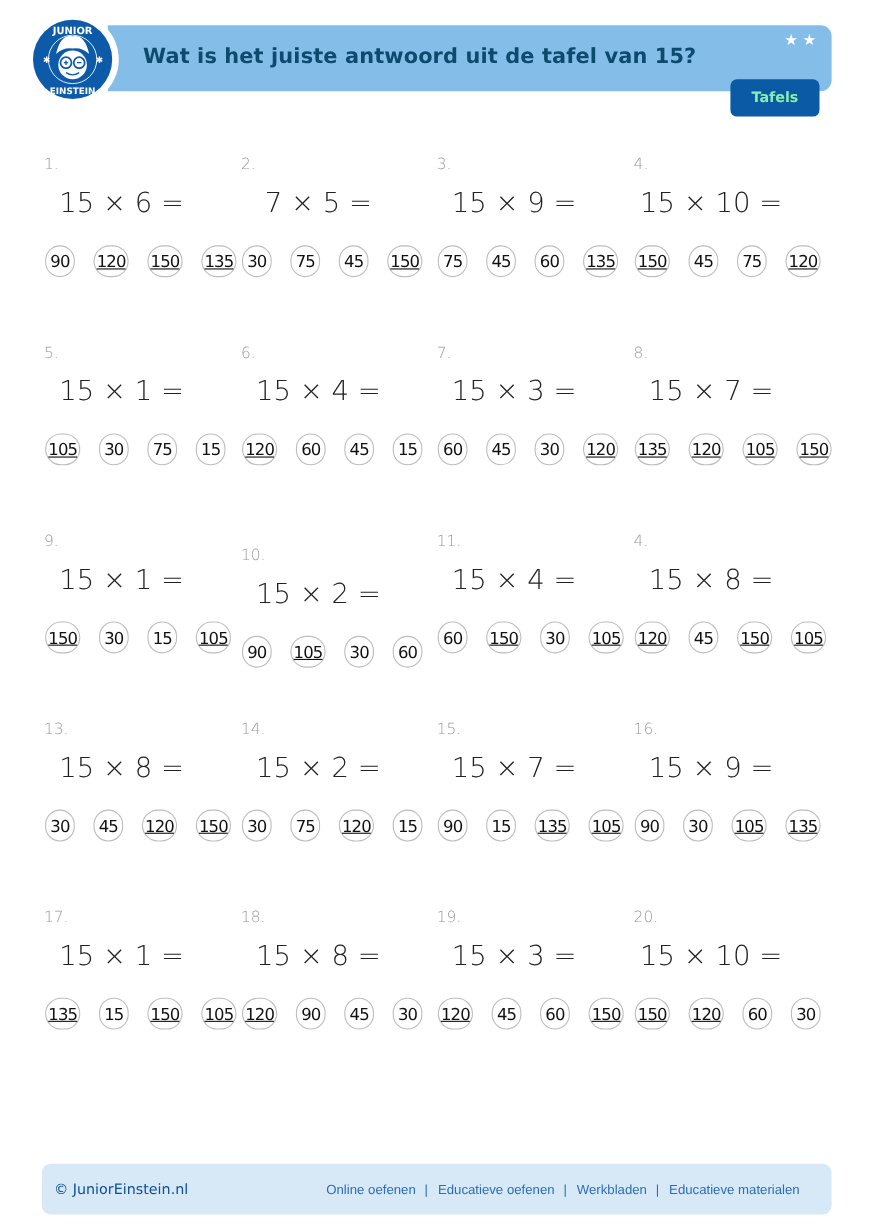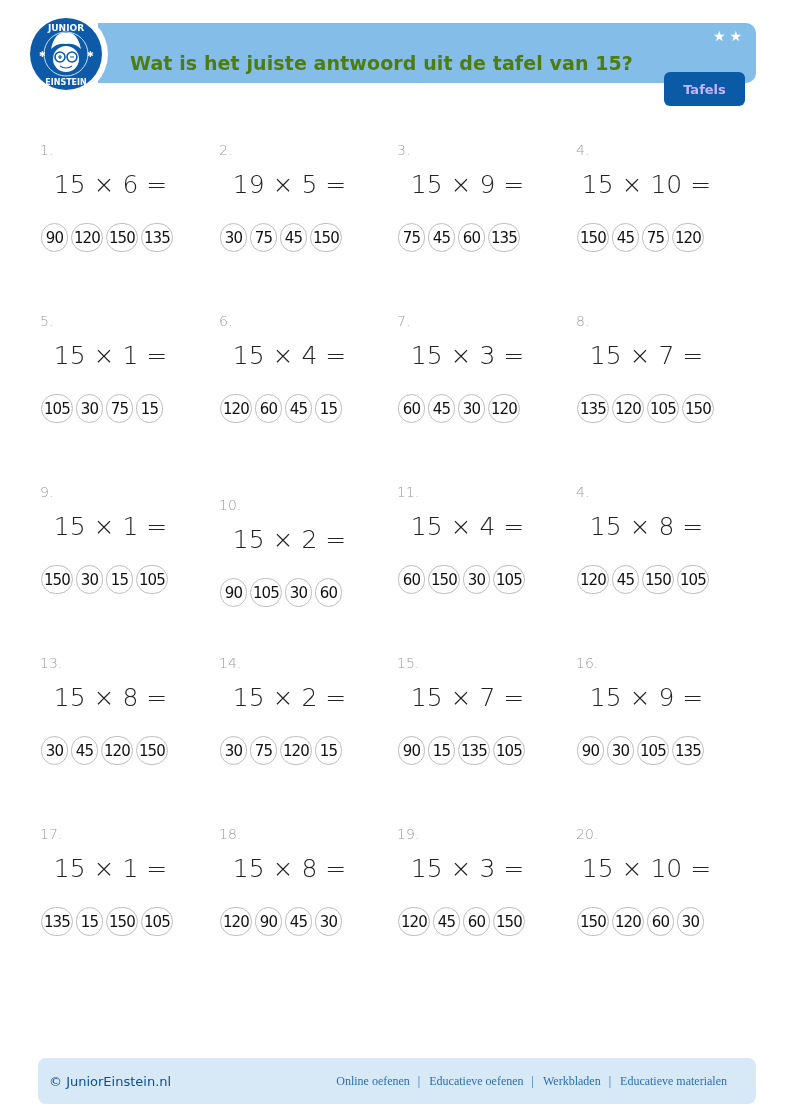--- a/index.html
+++ b/index.html
@@ -4,58 +4,57 @@
   <style>
     html, body { margin: 0; padding: 0; background: #ffffff; }
     body { width: 794px; height: 1118px; position: relative; overflow: hidden; font-family: "Liberation Sans", sans-serif; color: #222; }
 
     .header-bar {
       position: absolute; left: 98px; top: 23px; width: 658px; height: 60px;
       background: #85bde9; border-radius: 0 10px 10px 0;
     }
     .header-title {
       position: absolute; left: 130px; top: 40px; font-size: 21px; font-weight: bold;
-      color: #4d7c0f; letter-spacing: 0.1px; font-family: "DejaVu Sans", sans-serif;
+      color: #0c4a6e; letter-spacing: 0.1px; font-family: "DejaVu Sans", sans-serif;
       font-size: 19px;
-      margin-top: 12px;
     }
     .stars { position: absolute; left: 713px; top: 28px; display: flex; gap: 4px; }
     .star { color: #ffffff; font-size: 14px; line-height: 16px; }
     .logo-ring {
       position: absolute; left: 24px; top: 12px; width: 84px; height: 84px; border-radius: 50%;
       background: #ffffff;
     }
     .logo {
       position: absolute; left: 29px; top: 17px; width: 74px; height: 74px;
     }
     .tag-button {
       position: absolute; left: 664px; top: 72px; width: 81px; height: 34px; border-radius: 6px;
-      background: #0b5aa6; color: #c4b5fd; font-weight: bold; font-size: 14px;
+      background: #0b5aa6; color: #86efac; font-weight: bold; font-size: 14px;
       display: flex; align-items: center; justify-content: center; font-family: "DejaVu Sans", sans-serif;
       font-size: 13px;
     }
 
     .exercise { position: absolute; width: 178px; height: 160px; }
     .ex-num { position: absolute; left: 2px; top: 4px; font-size: 15px; color: #9a9a9a; font-family: "DejaVu Sans", sans-serif; font-size: 14px; font-weight: 300; }
     .ex-eq { position: absolute; left: 0; width: 145px; top: 32px; text-align: center; font-size: 25px; color: #222; font-family: "DejaVu Sans", sans-serif; font-weight: 300; }
-    .choices { position: absolute; left: 3px; top: 85px; display: flex; gap: 3px; }
+    .choices { position: absolute; left: 3px; top: 85px; display: flex; gap: 17px; }
     .choice {
       min-width: 27px; height: 29px; padding: 0 1px; border: 1px solid #bdbdbd; border-radius: 15px;
       display: flex; align-items: center; justify-content: center; font-size: 16px; color: #111;
       font-family: "DejaVu Sans", sans-serif; font-size: 15px; letter-spacing: -0.8px; box-sizing: border-box;
     }
-    .choice.wide { min-width: 32px; }
+    .choice.wide { min-width: 32px; text-decoration: underline; }
 
     .footer {
       position: absolute; left: 38px; top: 1058px; width: 718px; height: 46px; border-radius: 8px;
       background: #d7e8f6; display: flex; align-items: center; justify-content: space-between;
       box-sizing: border-box; padding: 0 29px 0 11px;
     }
     .footer-copy { color: #0b4f96; font-size: 14px; font-family: "DejaVu Sans", sans-serif; font-size: 13px; }
-    .footer-links { display: flex; align-items: flex-start; font-size: 13px; color: #2a6fb4; font-family: Liberation Serif, serif; font-size: 12px; }
+    .footer-links { display: flex; align-items: flex-start; font-size: 13px; color: #2a6fb4; font-family: Liberation Sans, sans-serif; font-size: 12px; }
     .footer-link { color: #2a6fb4; text-decoration: none; cursor: pointer; }
     .sep { color: #2a6fb4; margin: 0 9px 0 8px; }
   </style>
 </head>
 <body>
 
 <div class="header-bar"></div>
 <div class="logo-ring"></div>
 <svg class="logo" viewBox="0 0 74 74">
   <circle cx="37" cy="37" r="36" fill="#0d5ba8"></circle>
@@ -84,21 +83,21 @@
       <div class="ex-eq">15 × 6 =</div>
       <div class="choices">
         <div class="choice">90</div>
         <div class="choice wide">120</div>
         <div class="choice wide">150</div>
         <div class="choice wide">135</div>
       </div>
     </div>
     <div class="exercise" style="left: 217px; top: 138px;">
       <div class="ex-num">2.</div>
-      <div class="ex-eq">19 × 5 =</div>
+      <div class="ex-eq">7 × 5 =</div>
       <div class="choices">
         <div class="choice">30</div>
         <div class="choice">75</div>
         <div class="choice">45</div>
         <div class="choice wide">150</div>
       </div>
     </div>
     <div class="exercise" style="left: 395px; top: 138px;">
       <div class="ex-num">3.</div>
       <div class="ex-eq">15 × 9 =</div>

